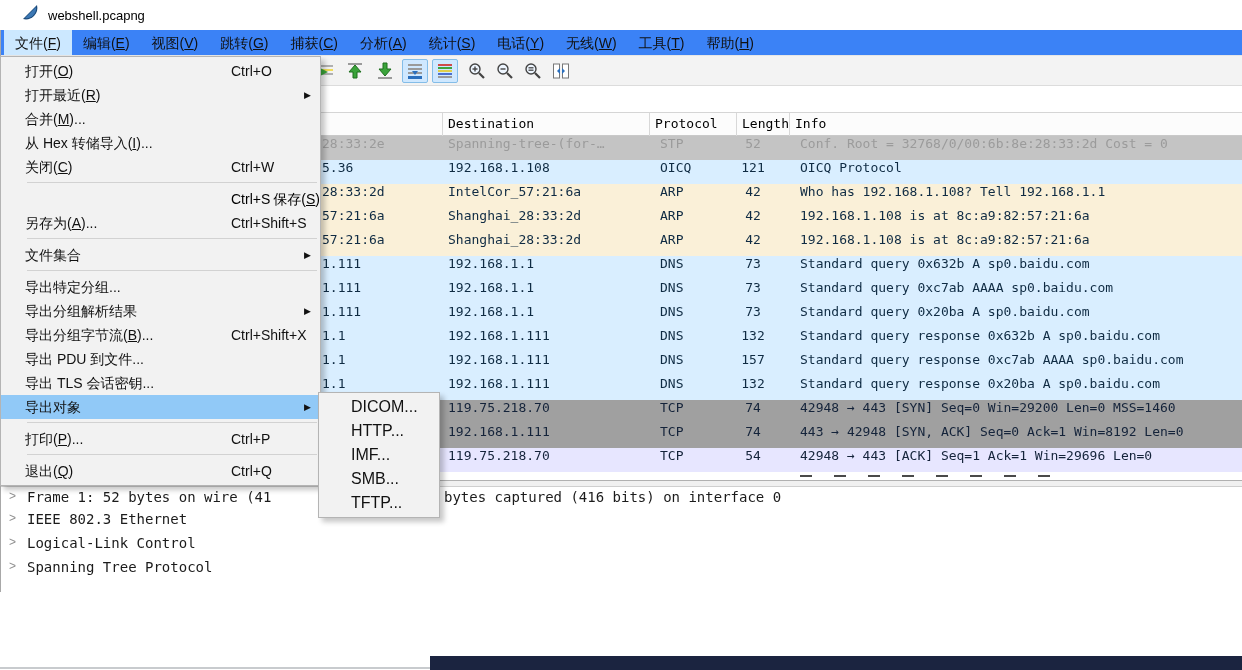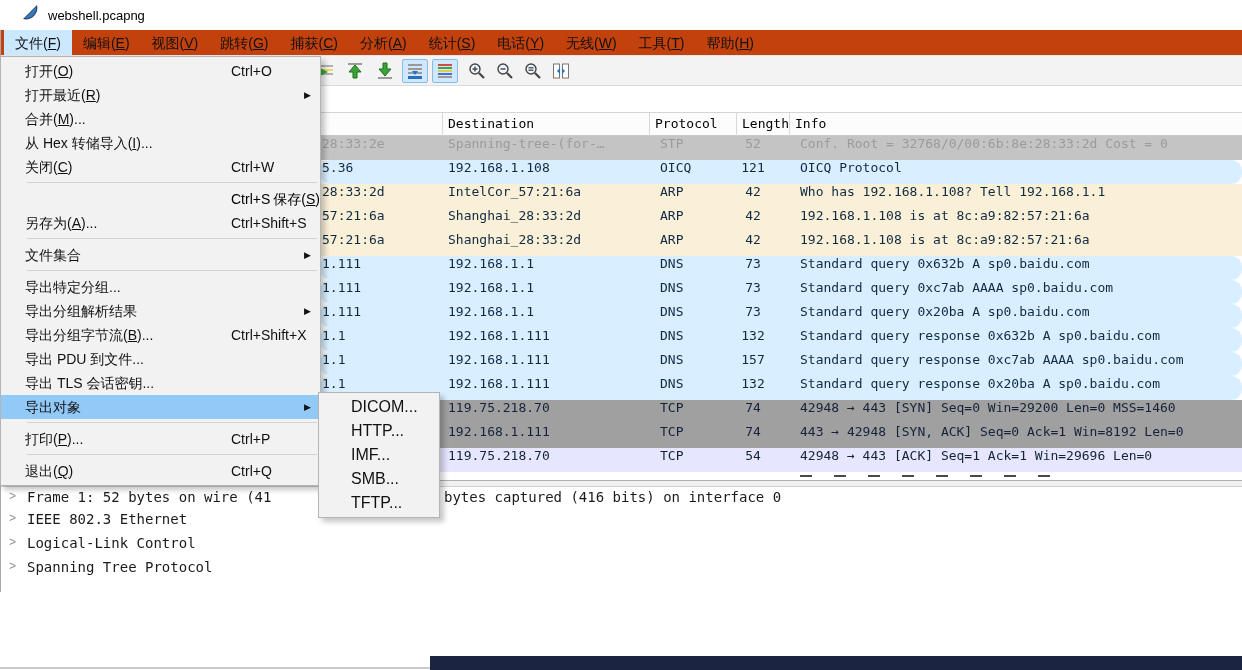--- a/index.html
+++ b/index.html
@@ -6,21 +6,21 @@
   html,body { width:1242px; height:670px; background:#ffffff; overflow:hidden;
               font-family:"Liberation Sans", sans-serif; }
   #window { position:absolute; left:0; top:0; width:1242px; height:670px; background:#fff; }
 
   
   #titlebar { position:absolute; left:0; top:0; width:1242px; height:30px; background:#fff;
               display:flex; align-items:center; padding-left:6px;margin-left:16px; }
   #titlebar .ttl { font-size:13px; color:#000; margin-left:6px; }
 
   
-  #menubar { position:absolute; left:0; top:30px; width:1242px; height:26px; background:#c2410c;
+  #menubar { position:absolute; left:0; top:30px; width:1242px; height:26px; background:#3b82f6;
              display:flex; align-items:stretch; padding-left:4px; border-bottom:1px solid #e6e6e6; }
   .mb-item { font-size:14px; color:#111; padding:3px 11px; line-height:20px; cursor:default; }
   .mb-item.active { background:#cce8ff; }
 
   
   #toolbar { position:absolute; left:0; top:56px; width:1242px; height:30px; background:#f3f3f3;
              border-bottom:1px solid #dcdcdc; }
   .tb-icon { position:absolute; top:3px; width:26px; height:24px; padding:2px;
              display:flex; align-items:center; justify-content:center; }
   .tb-icon.selected { background:#cfe8ff; border:1px solid #84bde8; border-radius:2px; }
@@ -38,21 +38,21 @@
   #plist-rows { position:absolute; left:320px; top:136px; right:0; height:344px; overflow:hidden; }
   .prow { position:absolute; left:0; right:0; height:24px; line-height:24px;
           font:13px "DejaVu Sans Mono", monospace; white-space:nowrap; }
   .prow span { position:absolute; top:0; overflow:hidden; white-space:nowrap; }
   .c-frag  { left:2px;   width:120px; }
   .c-dst   { left:128px; width:200px; }
   .c-proto { left:340px; width:75px; }
   .c-len   { left:398px; width:70px; text-align:center; }
   .c-info  { left:480px; right:0; width:442px; }
   .row-stp    { background:#c4c4c4; color:#9b9b9b; }
-  .row-udp    { background:#d9eeff; color:#0f2b43;border-radius:11px; }
+  .row-udp    { background:#d9eeff; color:#0f2b43; }
   .row-arp    { background:#faf0d8; color:#0f2b43; }
   .row-tcpsyn { background:#a0a0a0; color:#14233a; }
   .row-tcp    { background:#e7e6ff; color:#14233a; }
   #partial-row { position:absolute; left:320px; right:0; top:472px; height:8px; background:#ffffff;
                  background-image:repeating-linear-gradient(90deg,#4a4a4a 0 12px,transparent 12px 34px);
                  background-size:250px 2px; background-position:480px 3px; background-repeat:no-repeat; }
 
   
   #splitter { position:absolute; left:0; top:480px; width:1242px; height:7px; background:#f0f0f0;
               border-top:1px solid #b0b0b0; border-bottom:1px solid #cfcfcf; }

